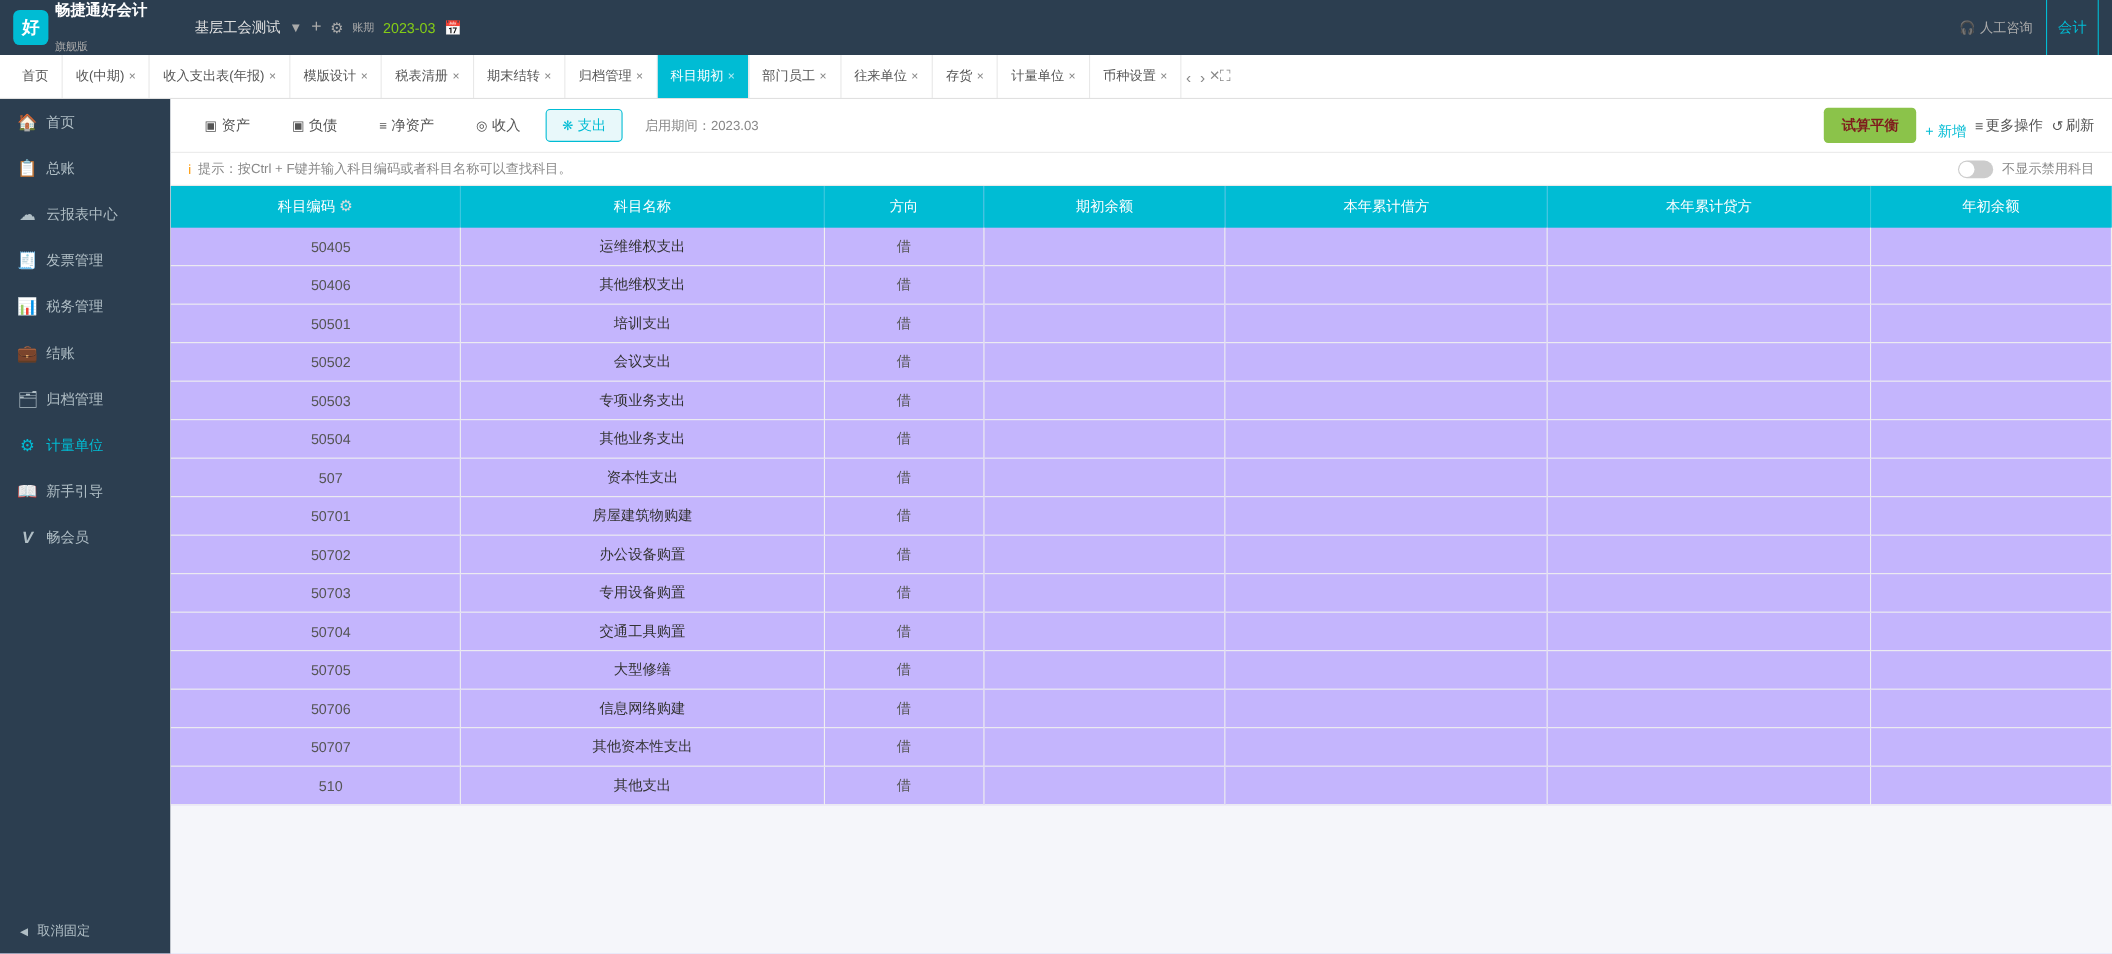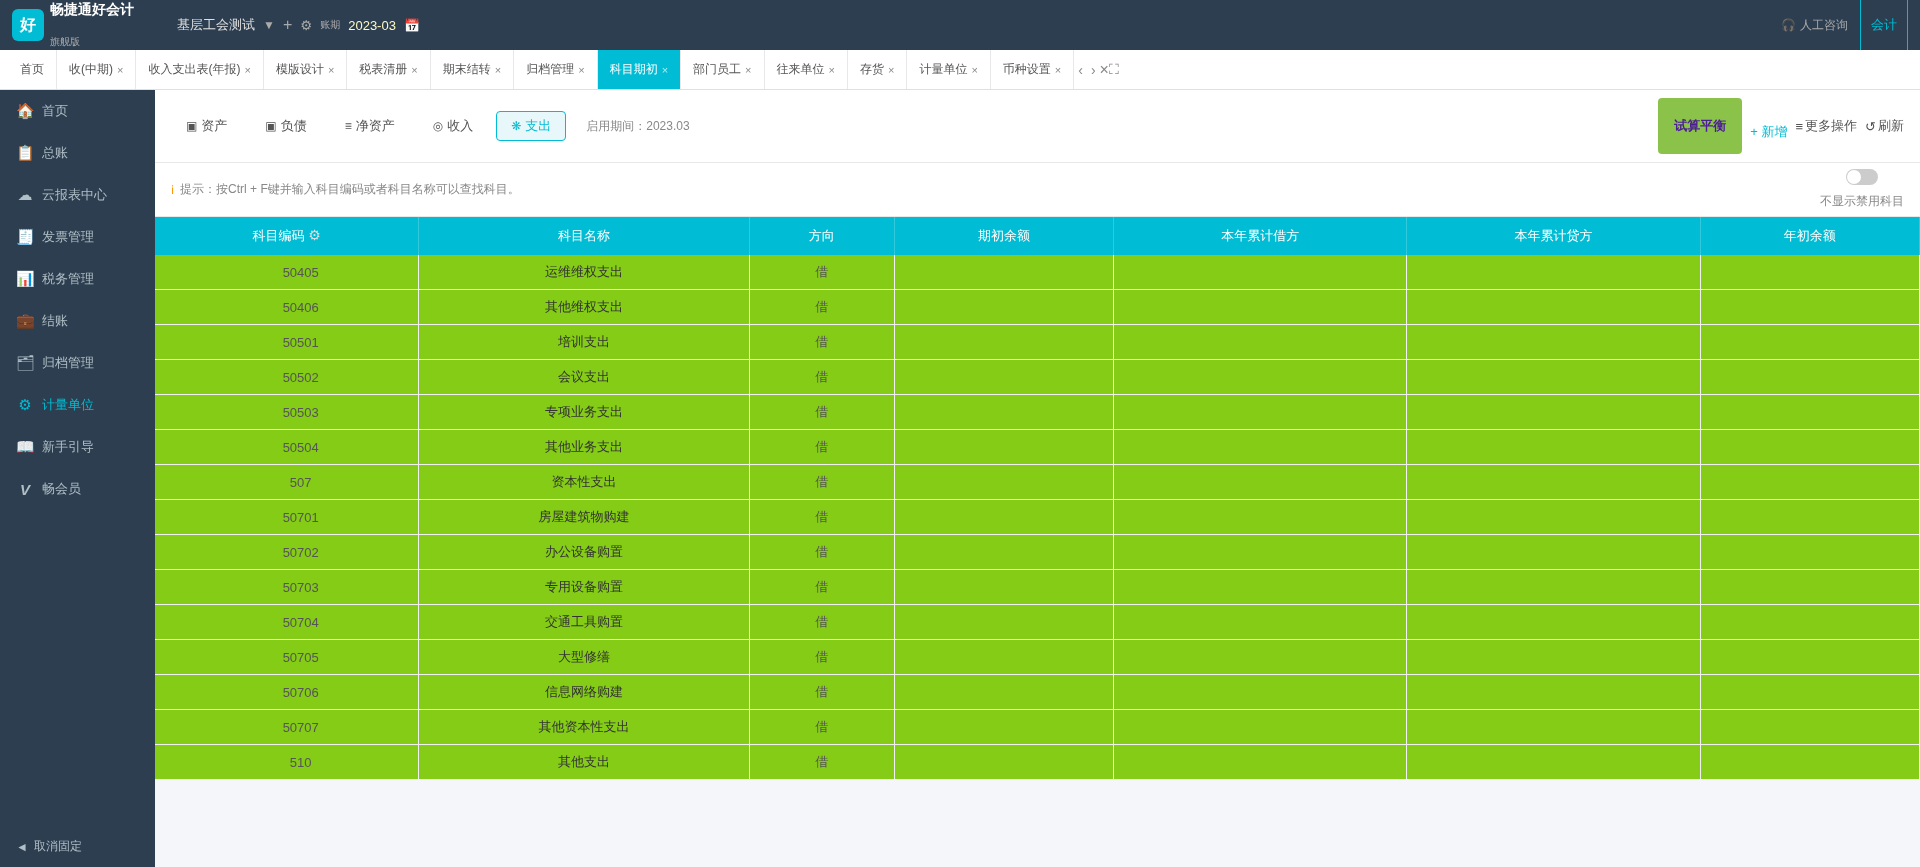--- a/index.html
+++ b/index.html
@@ -10,21 +10,21 @@
     .logo-area { display: flex; align-items: center; gap: 6px; width: 155px; }
     .logo-icon { width: 32px; height: 32px; background: #00bcd4; border-radius: 6px; display: flex; align-items: center; justify-content: center; color: white; font-size: 16px; font-weight: bold; }
     .logo-text { color: white; font-size: 14px; font-weight: bold; }
     .logo-sub { color: #aaa; font-size: 10px; }
     .header-center { display: flex; align-items: center; gap: 8px; flex: 1; }
     .company-name { color: #e0e0e0; font-size: 13px; }
     .dropdown-btn { color: #aaa; background: none; border: none; cursor: pointer; font-size: 12px; }
     .add-btn { color: #aaa; background: none; border: none; cursor: pointer; font-size: 16px; }
     .settings-btn { color: #aaa; background: none; border: none; cursor: pointer; }
     .period-label { color: #aaa; font-size: 10px; }
-    .period-value { color: #fef9c3; font-size: 13px; }
+    .period-value { color: #84cc16; font-size: 13px; }
     .calendar-icon { color: #00bcd4; cursor: pointer; }
     .header-right { display: flex; align-items: center; gap: 12px; }
     .service-btn { color: #aaa; font-size: 12px; display: flex; align-items: center; gap: 4px; cursor: pointer; }
     .kuaiji-btn { background: transparent; border: 1.5px solid #00bcd4; color: #00bcd4; padding: 20px 10px; border-radius: 4px; cursor: pointer; font-size: 13px; }
 
     
     .tab-bar { height: 40px; background: #fff; border-bottom: 1px solid #e0e0e0; display: flex; align-items: center; padding: 0 8px; overflow: hidden; flex-shrink: 0; }
     .tab-item { display: flex; align-items: center; height: 40px; padding: 0 12px; font-size: 12px; color: #555; cursor: pointer; border-right: 1px solid #e8e8e8; white-space: nowrap; gap: 4px; flex-shrink: 0; }
     .tab-item.active { background: #00bcd4; color: white; }
     .tab-item .close-x { color: inherit; font-size: 11px; cursor: pointer; opacity: 0.7; }
@@ -46,35 +46,35 @@
     .content-area { flex: 1; display: flex; flex-direction: column; overflow: hidden; background: #f5f6fa; }
 
     
     .content-header { background: #fff; padding: 8px 16px; display: flex; align-items: center; gap: 8px; border-bottom: 1px solid #e8e8e8; flex-shrink: 0; }
     .filter-tab { display: flex; align-items: center; gap: 4px; padding: 5px 14px; border-radius: 4px; cursor: pointer; font-size: 13px; border: 1px solid transparent; }
     .filter-tab.active { background: #e8f8fa; border-color: #00bcd4; color: #00bcd4; }
     .filter-tab:not(.active) { color: #555; }
     .filter-tab-icon { font-size: 12px; }
     .period-info { color: #888; font-size: 12px; margin-left: 12px; }
     .toolbar-right { margin-left: auto; display: flex; align-items: center; gap: 8px; }
-    .calc-btn { background: #8bc34a; color: #4c1d95; border: none; padding: 19px 16px; border-radius: 4px; cursor: pointer; font-size: 13px; font-weight: bold; }
+    .calc-btn { background: #8bc34a; color: #7f1d1d; border: none; padding: 7px 16px; border-radius: 4px; cursor: pointer; font-size: 13px; font-weight: bold; }
     .add-record-btn { background: none; border: none; color: #00bcd4; cursor: pointer; font-size: 13px; display: flex; align-items: center; gap: 2px; margin-top: 12px; }
     .more-btn { background: none; border: none; color: #555; cursor: pointer; font-size: 13px; display: flex; align-items: center; gap: 2px; }
     .refresh-btn { background: none; border: none; color: #555; cursor: pointer; font-size: 13px; display: flex; align-items: center; gap: 2px; }
 
     
     .hint-bar { background: #fff; padding: 6px 16px; display: flex; align-items: center; gap: 6px; font-size: 12px; color: #888; border-bottom: 1px solid #e8e8e8; flex-shrink: 0; }
     .hint-icon { color: #ff9800; }
-    .hint-right { margin-left: auto; display: flex; align-items: center; gap: 8px; flex-direction: column; }
+    .hint-right { margin-left: auto; display: flex; align-items: center; gap: 8px; }
     .toggle-switch { width: 32px; height: 16px; background: #ccc; border-radius: 8px; position: relative; cursor: pointer; }
     .toggle-knob { width: 14px; height: 14px; background: white; border-radius: 50%; position: absolute; top: 1px; left: 1px; }
 
     
     .table-container { flex: 1; overflow-y: auto; overflow-x: hidden; }
-    table { width: 100%; border-collapse: collapse; background: #84cc16; }
+    table { width: 100%; border-collapse: collapse; background: #c4b5fd; }
     thead tr { background: #00bcd4; color: white; }
     thead th { padding: 10px 12px; text-align: center; font-size: 13px; font-weight: normal; border-right: 1px solid rgba(255,255,255,0.2); white-space: nowrap; }
     tbody tr { border-bottom: 1px solid #f0f0f0; }
     tbody td { padding: 8px 12px; font-size: 13px; color: #333; border-right: 1px solid #f0f0f0; }
     .td-code { text-align: center; color: #555; padding-left: 40px; }
     .td-name { text-align: center; color: #333; }
     .td-dir { text-align: center; color: #555; }
     .td-num { text-align: right; color: #333; }
 
     

